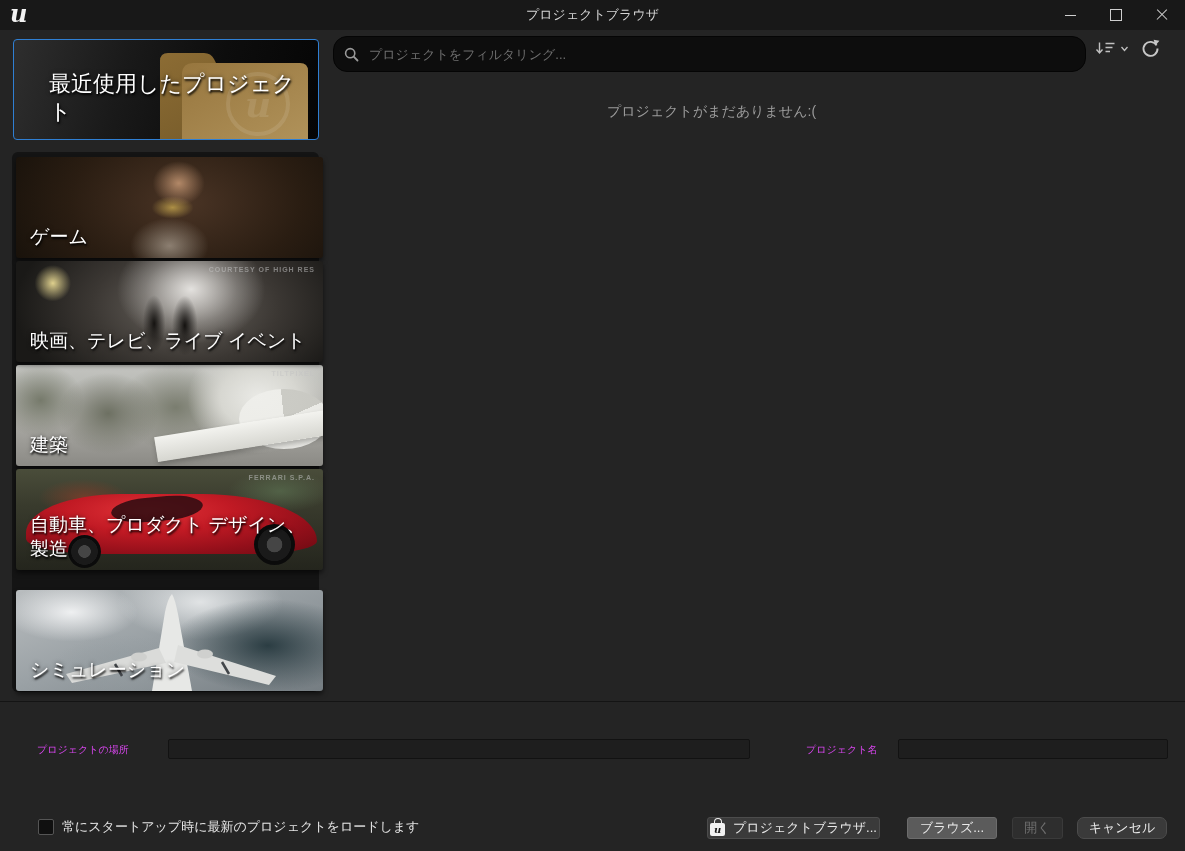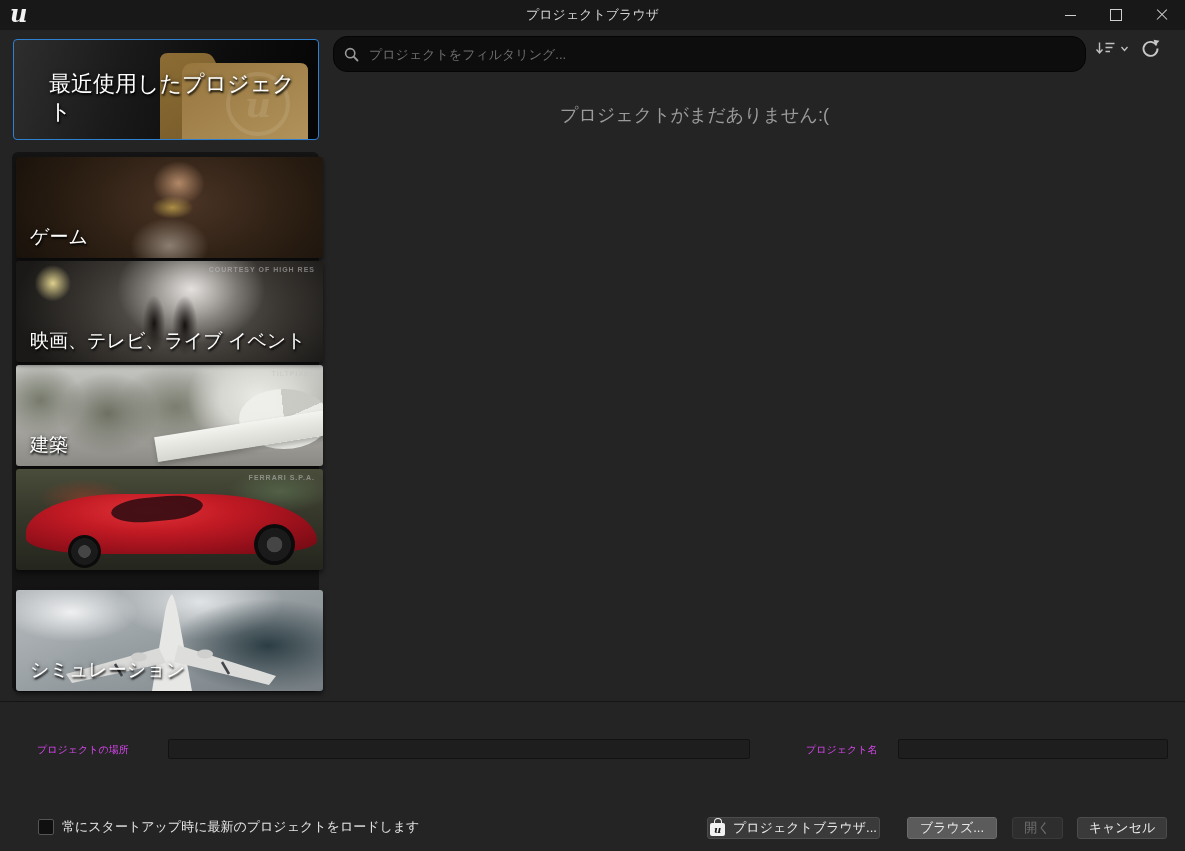--- a/index.html
+++ b/index.html
@@ -30,22 +30,22 @@
   
   .search-pill{position:absolute;left:333px;top:6px;width:753px;height:27px;
     background:#0d0d0d;border:1px solid #050505;border-radius:14px;
     display:flex;align-items:center;box-sizing:border-box;padding:17px 10px;}
   .search-pill input{flex:1;background:transparent;border:none;outline:none;
     color:#cfcfcf;font-size:13px;margin-left:8px;font-family:inherit;}
   .search-pill input::placeholder{color:#6e6e6e;}
   .sort-btn{position:absolute;left:1095px;top:11px;display:flex;align-items:center;gap:3px;cursor:pointer;}
   .refresh-btn{position:absolute;left:1141px;top:9px;cursor:pointer;}
 
-  .empty-msg{position:absolute;left:318px;top:73px;width:753px;text-align:center;
-    font-size:18px;color:#9b9b9b;}
+  .empty-msg{position:absolute;left:335px;top:73px;width:753px;text-align:center;
+    font-size:14px;color:#9b9b9b;}
 
   
   .recent-tile{position:absolute;left:13px;top:9px;width:304px;height:99px;
     border:1.5px solid #2f7fd3;border-radius:4px;overflow:hidden;cursor:pointer;
     background:linear-gradient(105deg,#2e2e2e 0%,#1a1a1a 35%,#0d0d0d 65%,#050505 100%);}
   .recent-folder{position:absolute;right:2px;bottom:0;}
   .cat-panel{position:absolute;left:12px;top:122px;width:307px;height:540px;
     background:#141414;border-radius:6px;}
   .cat-tile{position:absolute;left:4px;width:307px;height:101px;border-radius:3px;
     overflow:hidden;cursor:pointer;box-shadow:0 3px 5px rgba(0,0,0,.55);}
@@ -117,21 +117,21 @@
   .autoload-row{position:absolute;left:38px;top:116px;display:flex;align-items:center;gap:8px;cursor:pointer;}
   .checkbox{width:14px;height:14px;background:#101010;border:1px solid #555;border-radius:2px;}
   .autoload-text{font-size:13px;color:#e5e5e5;}
 
   .btn{position:absolute;top:115px;height:22px;box-sizing:border-box;border-radius:3px;
     display:flex;align-items:center;justify-content:center;font-size:13px;
     color:#eaeaea;background:#3a3a3a;border:1px solid #4c4c4c;cursor:pointer;gap:8px;}
   .btn-marketplace{left:707px;width:173px;}
   .btn-browse{left:907px;width:90px;background:#5b5b5b;border-color:#6c6c6c;}
   .btn-open{left:1012px;width:51px;background:#2e2e2e;border-color:#3a3a3a;color:#6f6f6f;cursor:default;}
-  .btn-cancel{left:1077px;width:90px;}
+  .btn-cancel{left:1077px;width:90px;border-radius:7px;}
   .bag{position:relative;width:15px;height:13px;background:#f2f2f2;border-radius:2px;margin-top:3px;}
   .bag::before{content:"";position:absolute;top:-5px;left:3.5px;width:6px;height:6px;
     border:1.5px solid #f2f2f2;border-bottom:none;border-radius:4px 4px 0 0;}
   .bag-u{display:block;text-align:center;font-family:"DejaVu Serif",serif;font-style:italic;
     font-weight:bold;font-size:10px;line-height:13px;color:#1a1a1a;}
 </style>
 </head>
 <body>
 
 <div class="titlebar">
@@ -216,20 +216,21 @@
       <div class="tile-credit">COURTESY OF HIGH RES</div>
       <div class="tile-label">映画、テレビ、ライブ イベント</div>
     </div>
 
     <div class="cat-tile art-auto" style="top:317px;">
       <div class="car-body"></div>
       <div class="car-glass"></div>
       <div class="car-wheel wheel-l"></div>
       <div class="car-wheel wheel-r"></div>
       <div class="tile-credit">FERRARI S.P.A.</div>
+      <div class="tile-label">自動車、プロダクト デザイン、製造</div>
     </div>
 
     <div class="cat-tile art-sim" style="top:438px;">
       <svg class="sim-plane" width="299" height="101" viewBox="0 0 299 101">
         <path d="M136,101 L149,22 Q152,8 156,4 Q159,9 162,24 L176,101 Z" fill="#e7e8e6"></path>
         <polygon points="143,58 50,84 56,93 150,73" fill="#dadbd9"></polygon>
         <polygon points="162,55 260,86 253,95 158,72" fill="#dddedc"></polygon>
         <ellipse cx="123" cy="67" rx="8" ry="4.5" fill="#cfd0ce"></ellipse>
         <ellipse cx="189" cy="64" rx="8" ry="4.5" fill="#cfd0ce"></ellipse>
         <line x1="99" y1="74" x2="106" y2="86" stroke="#42464a" stroke-width="2.5"></line>

